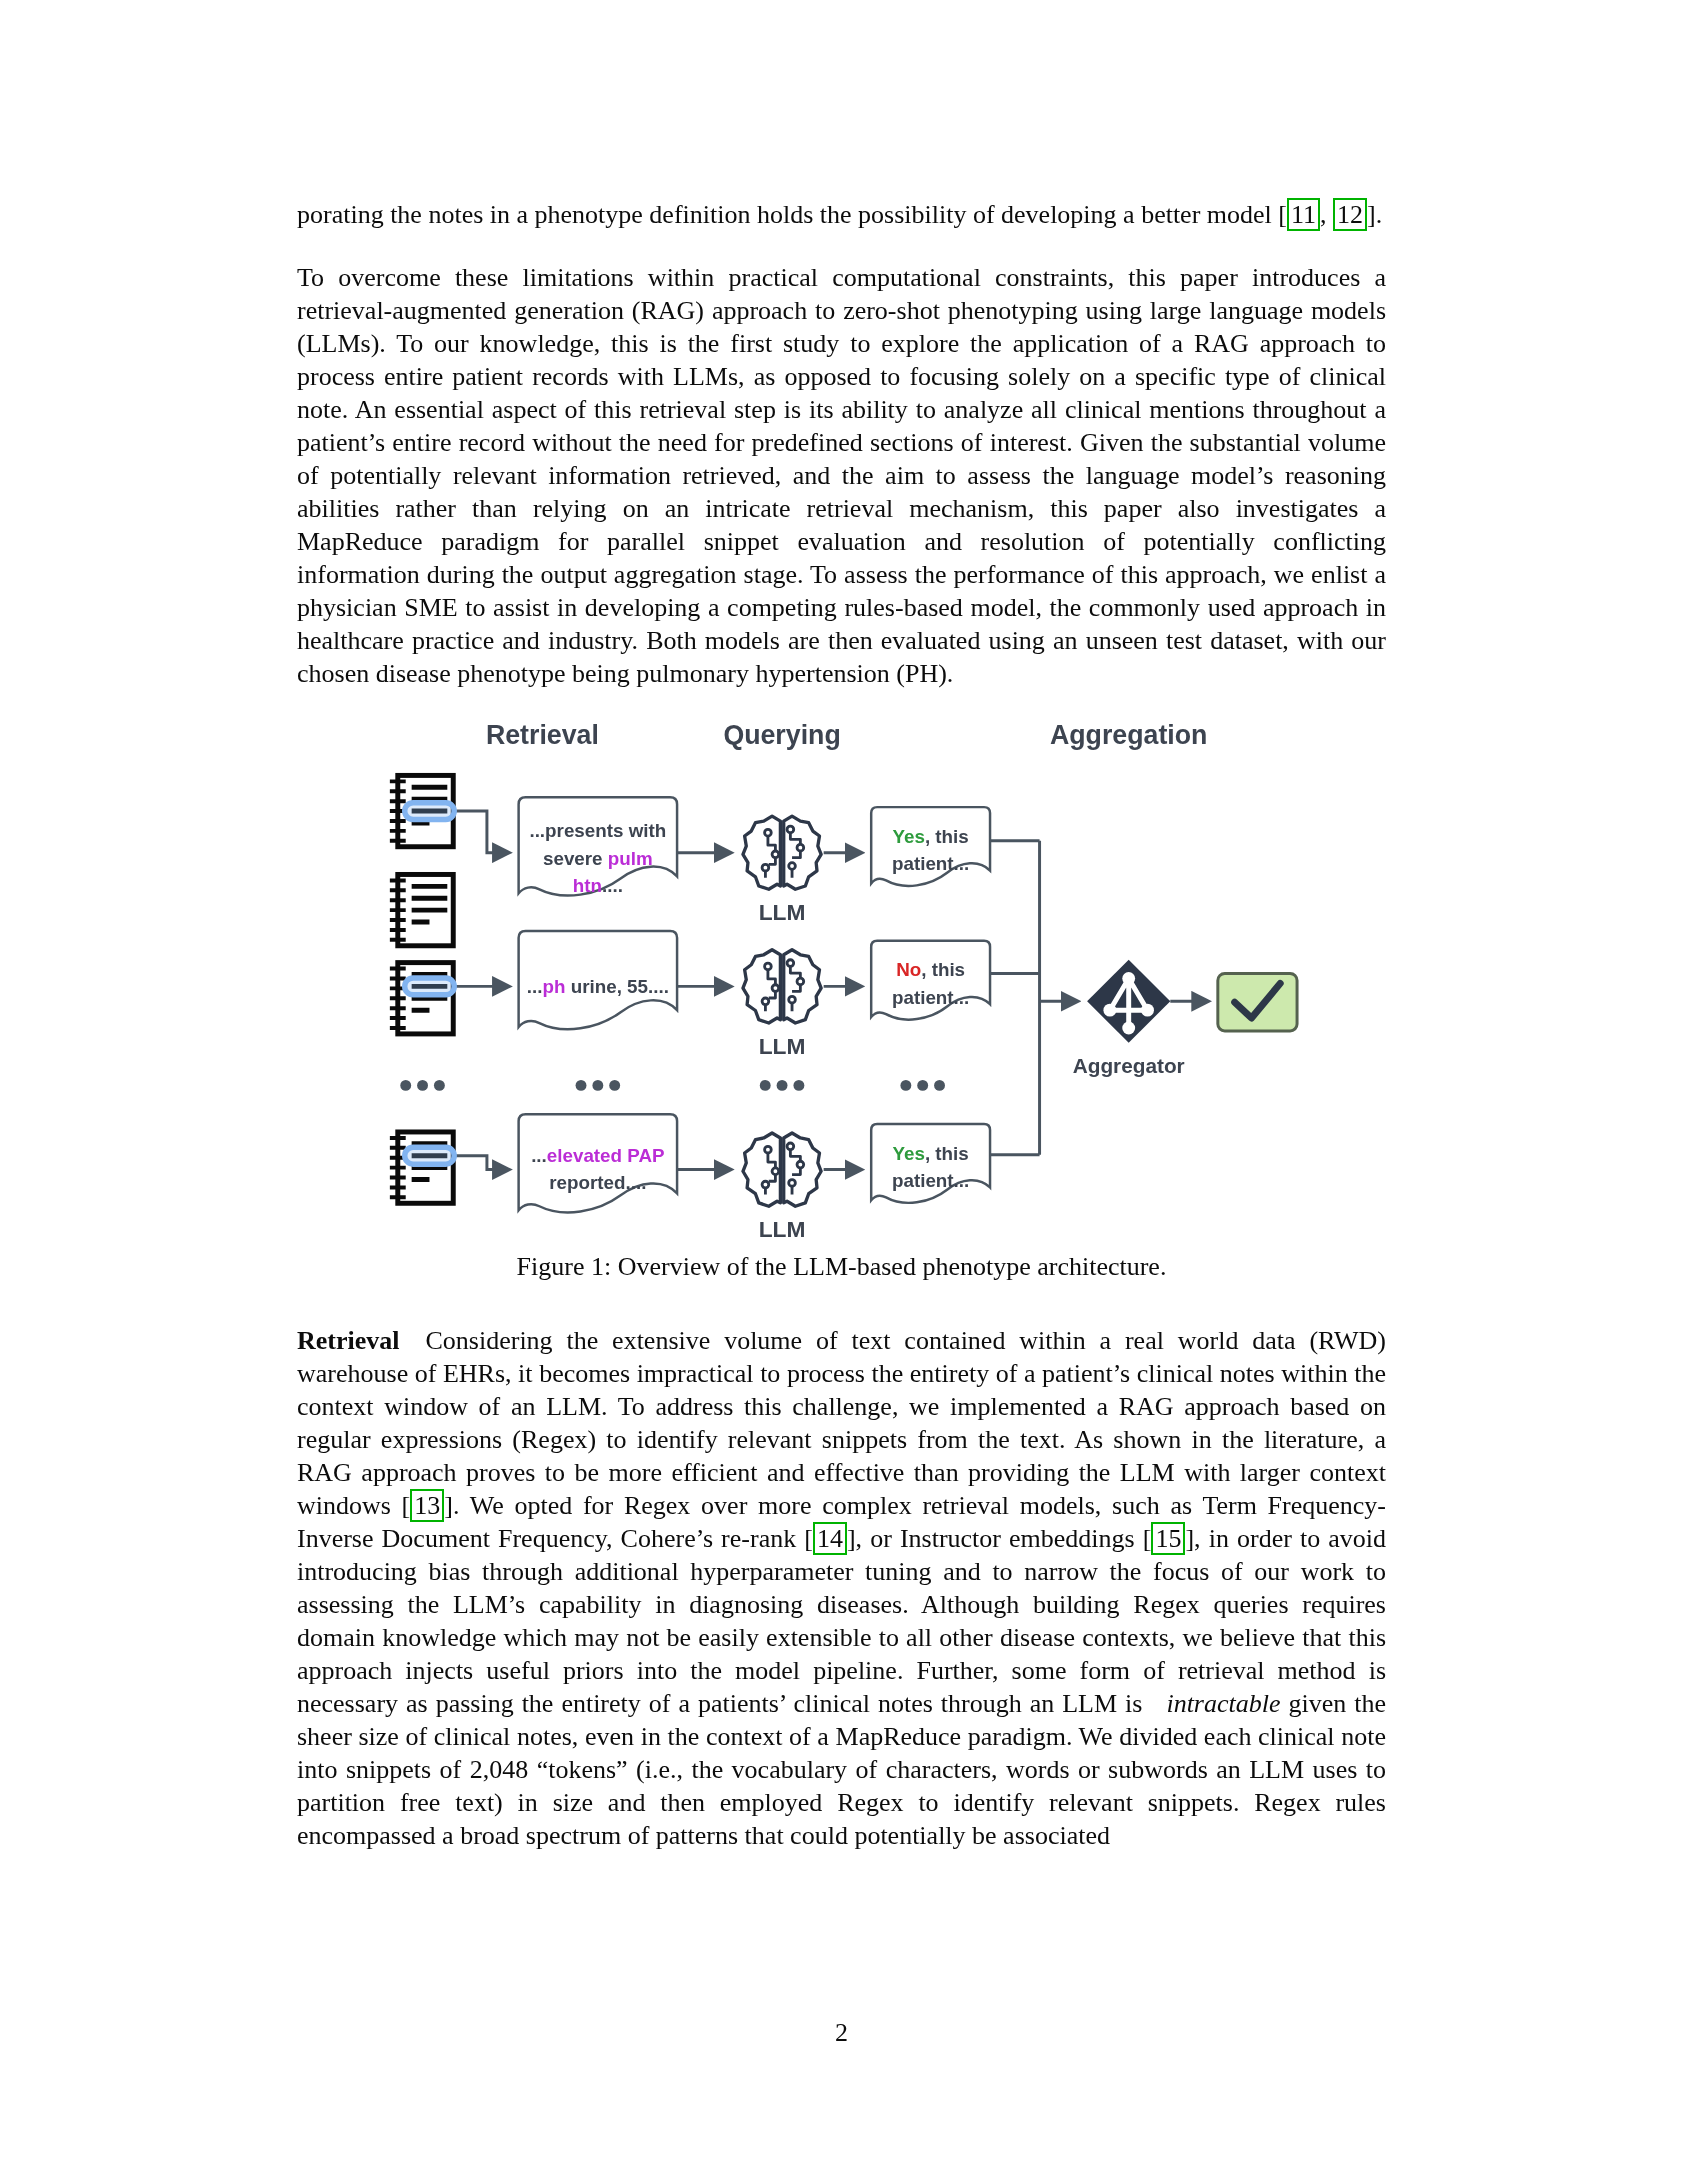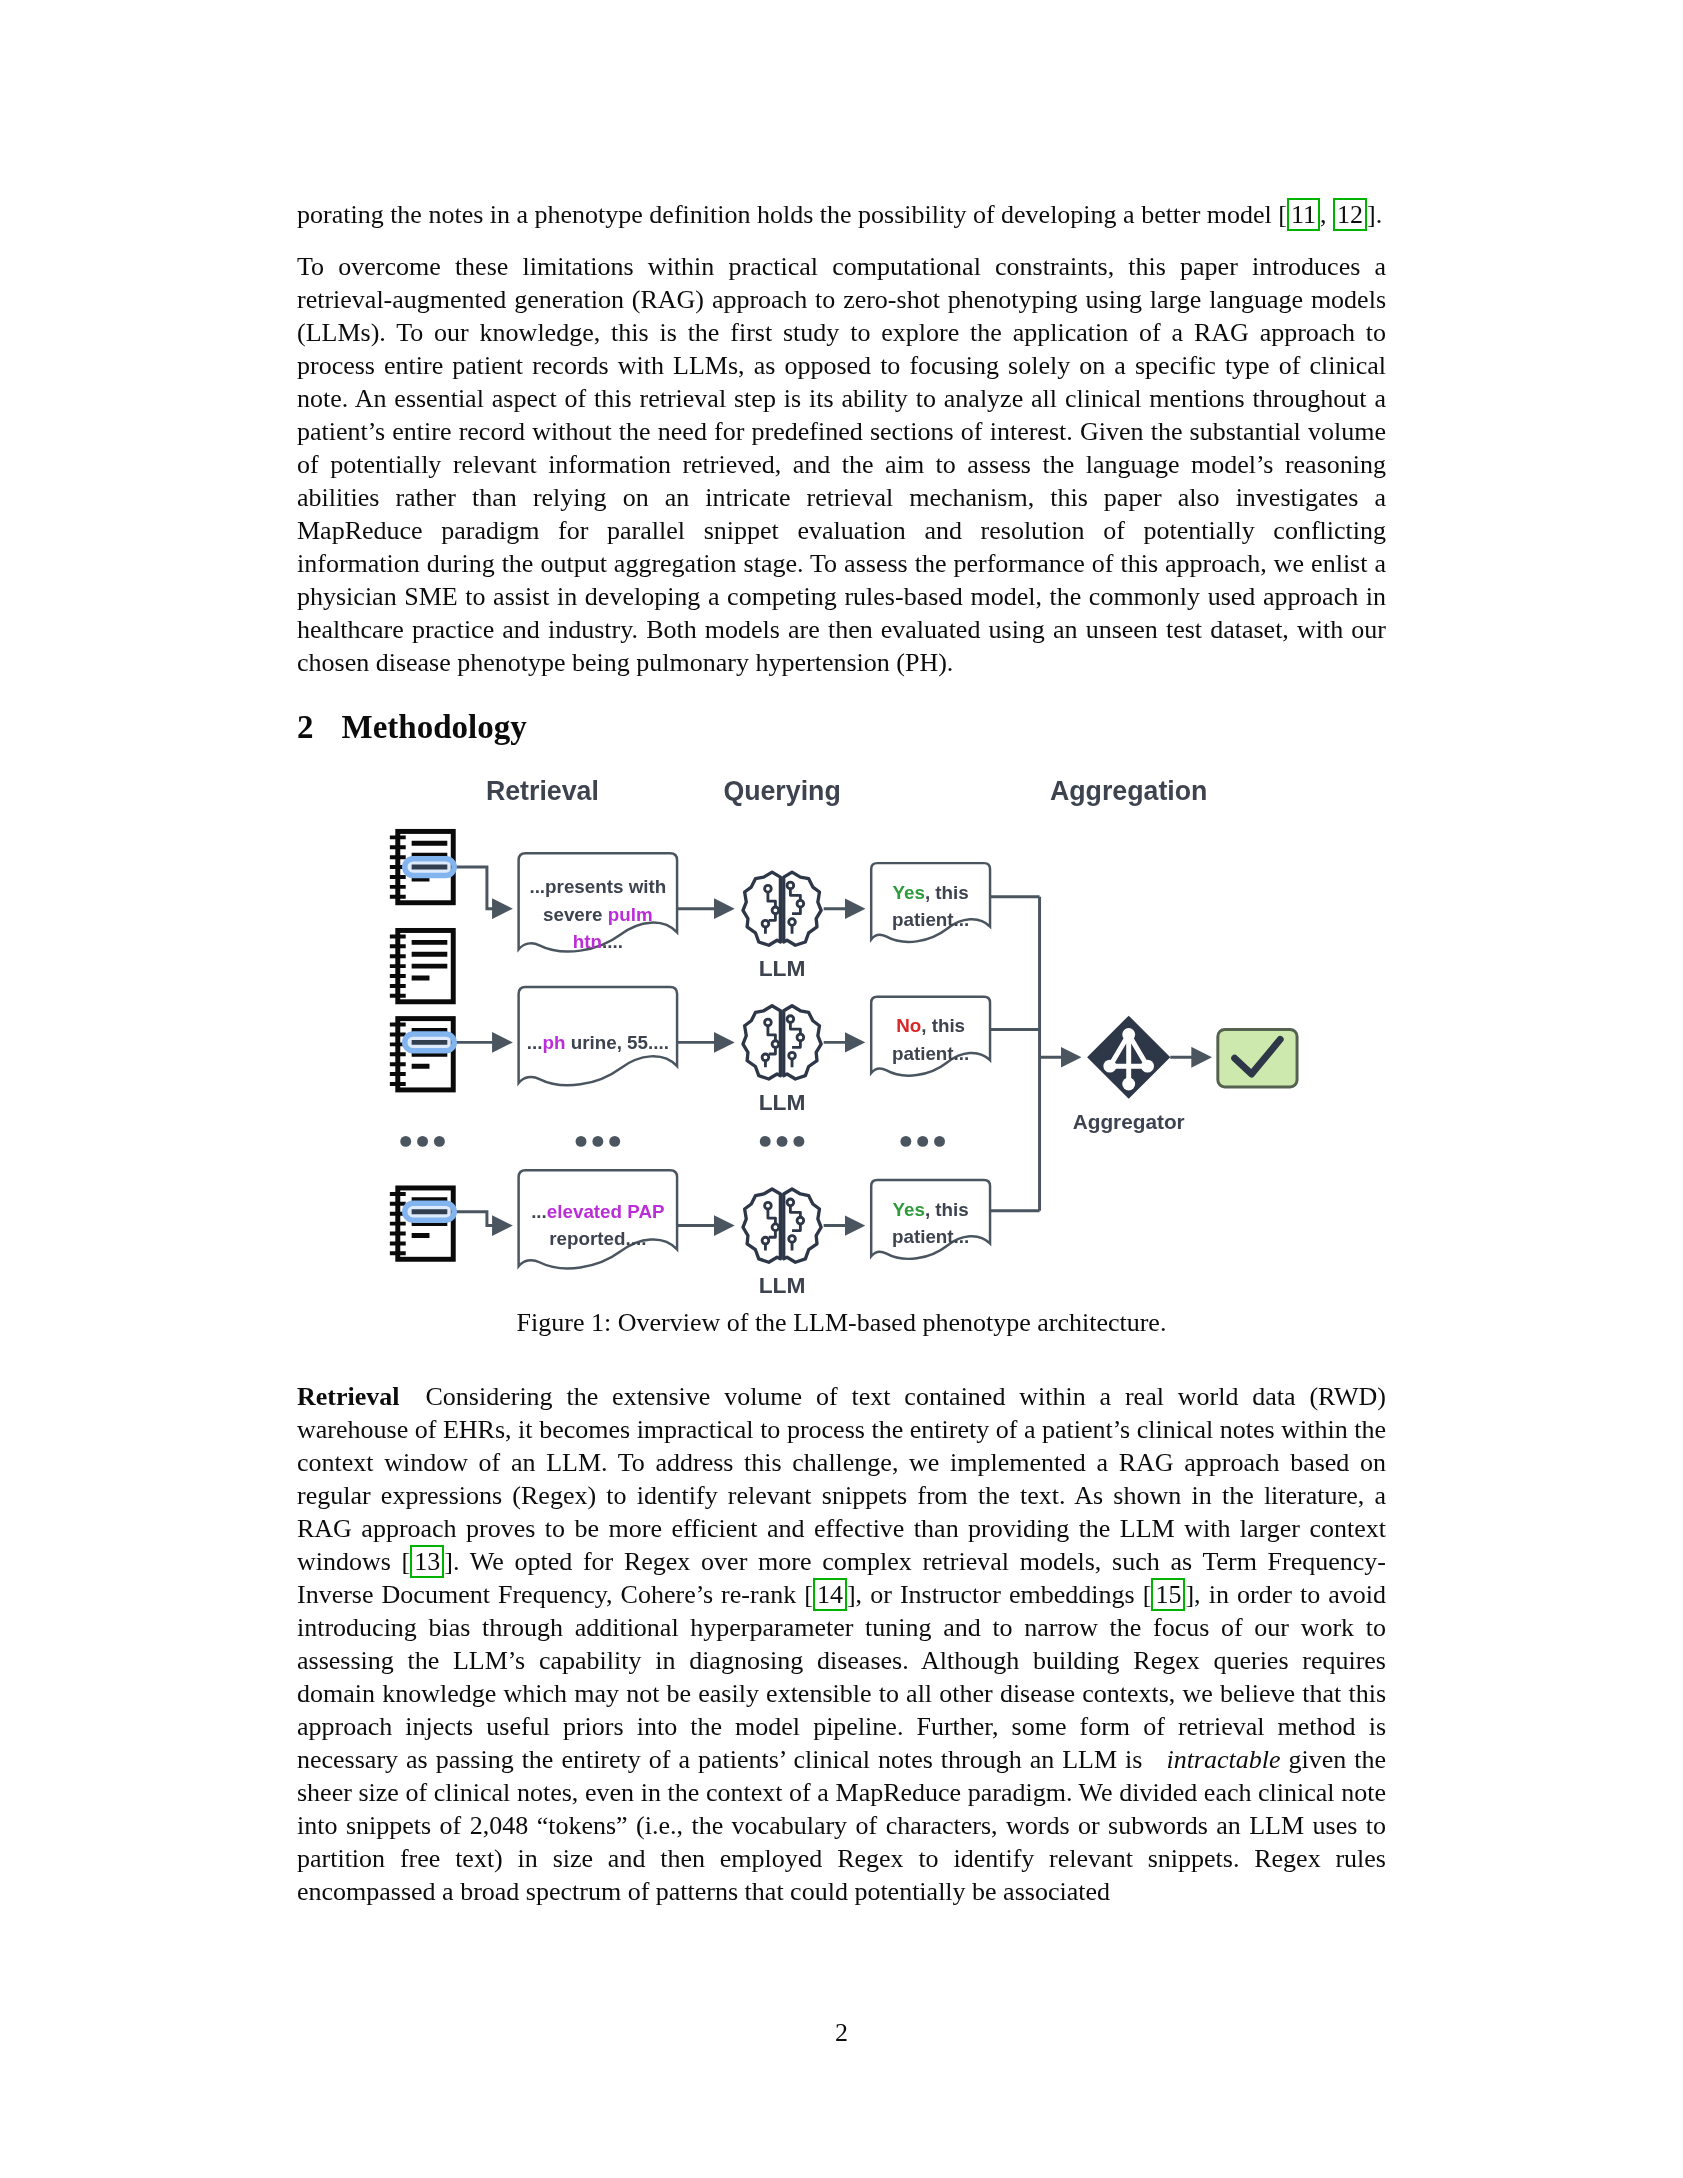--- a/index.html
+++ b/index.html
@@ -2,21 +2,21 @@
 <html style="--diagram-ink: #2d3748; --diagram-text: #3d4450; --connector-gray: #4a5560; --keyword-magenta: #bb2dd6; --yes-green: #2e9b3d; --no-red: #d92626; --highlight-blue: #82b4f0; --check-fill: #cde9ad; --check-border: #55624f; --citation-green: #00b300; --figref-red: #ee1111;"><head>
 <meta charset="utf-8">
 <title>Paper Page</title>
 <style>
   html,body{margin:0;padding:0;background:#ffffff;}
   .page{position:relative;width:1683px;height:2178px;background:#ffffff;overflow:hidden;
         font-family:"Liberation Serif","DejaVu Serif",serif;color:#0c0c0c;}
   .textblock{position:absolute;left:297px;top:0;width:1089px;}
   .para{font-size:26px;line-height:33px;text-align:justify;margin:0;hyphens:none;}
   #p1{margin-top:198px;}
-  #p2{margin-top:19px;}
+  #p2{margin-top:30px;}
   .sec-heading{font-size:33px;font-weight:bold;margin:30px 0 0 0;font-family:"Liberation Serif","DejaVu Serif",serif;}
   .sec-num{margin-right:28px;}
   #p3{margin-top:26px;}
   .fig{margin:14px 0 0 0;height:540px;position:relative;}
   .fig-canvas{position:absolute;left:79px;top:0;width:1030px;height:540px;}
   .fig-caption{margin-top:8px;text-align:center;font-size:26px;}
   #p4{margin-top:42px;}
   .page-number{position:absolute;top:2018px;left:0;right:0;text-align:center;font-size:26px;}
 
   
@@ -54,21 +54,20 @@
 </head>
 <body>
 
 <div class="page">
   <div class="textblock">
 
     <p id="p1" class="para"><span class="seg-plain">porating the notes in a phenotype definition holds the possibility of developing a better model [</span><span class="seg-cite">11</span><span class="seg-plain">, </span><span class="seg-cite">12</span><span class="seg-plain">].</span></p>
 
     <p id="p2" class="para"><span class="seg-plain">To overcome these limitations within practical computational constraints, this paper introduces a retrieval-augmented generation (RAG) approach to zero-shot phenotyping using large language models (LLMs).  To our knowledge, this is the first study to explore the application of a RAG approach to process entire patient records with LLMs, as opposed to focusing solely on a specific type of clinical note.  An essential aspect of this retrieval step is its ability to analyze all clinical mentions throughout a patient’s entire record without the need for predefined sections of interest. Given the substantial volume of potentially relevant information retrieved, and the aim to assess the language model’s reasoning abilities rather than relying on an intricate retrieval mechanism, this paper also investigates a MapReduce paradigm for parallel snippet evaluation and resolution of potentially conflicting information during the output aggregation stage. To assess the performance of this approach, we enlist a physician SME to assist in developing a competing rules-based model, the commonly used approach in healthcare practice and industry. Both models are then evaluated using an unseen test dataset, with our chosen disease phenotype being pulmonary hypertension (PH).</span></p>
 
-    <h2 class="sec-heading"><span class="sec-num">2</span><span>Methodology</span></h2>
 
 
     <figure class="fig">
       <div class="fig-canvas">
         <svg width="1030" height="540" viewBox="0 0 1040 545">
           <defs>
             <marker id="ah" viewBox="0 0 10 10" refX="8" refY="5" markerWidth="7" markerHeight="7" orient="auto-start-reverse">
               <path class="ah" d="M0 0 L10 5 L0 10 Z"></path>
             </marker>
             <symbol id="brain" viewBox="0 0 100 100">

